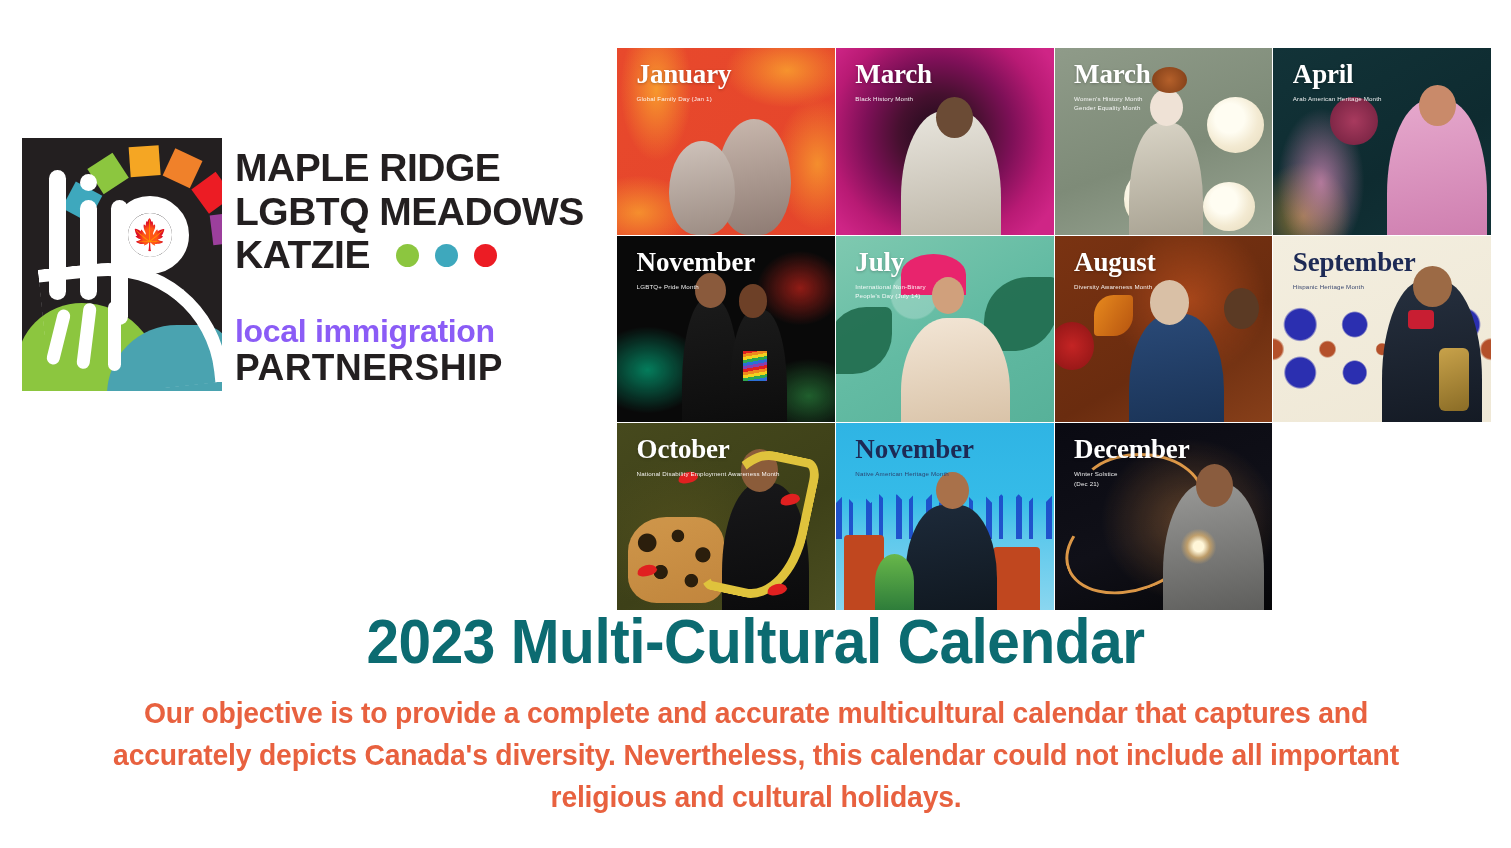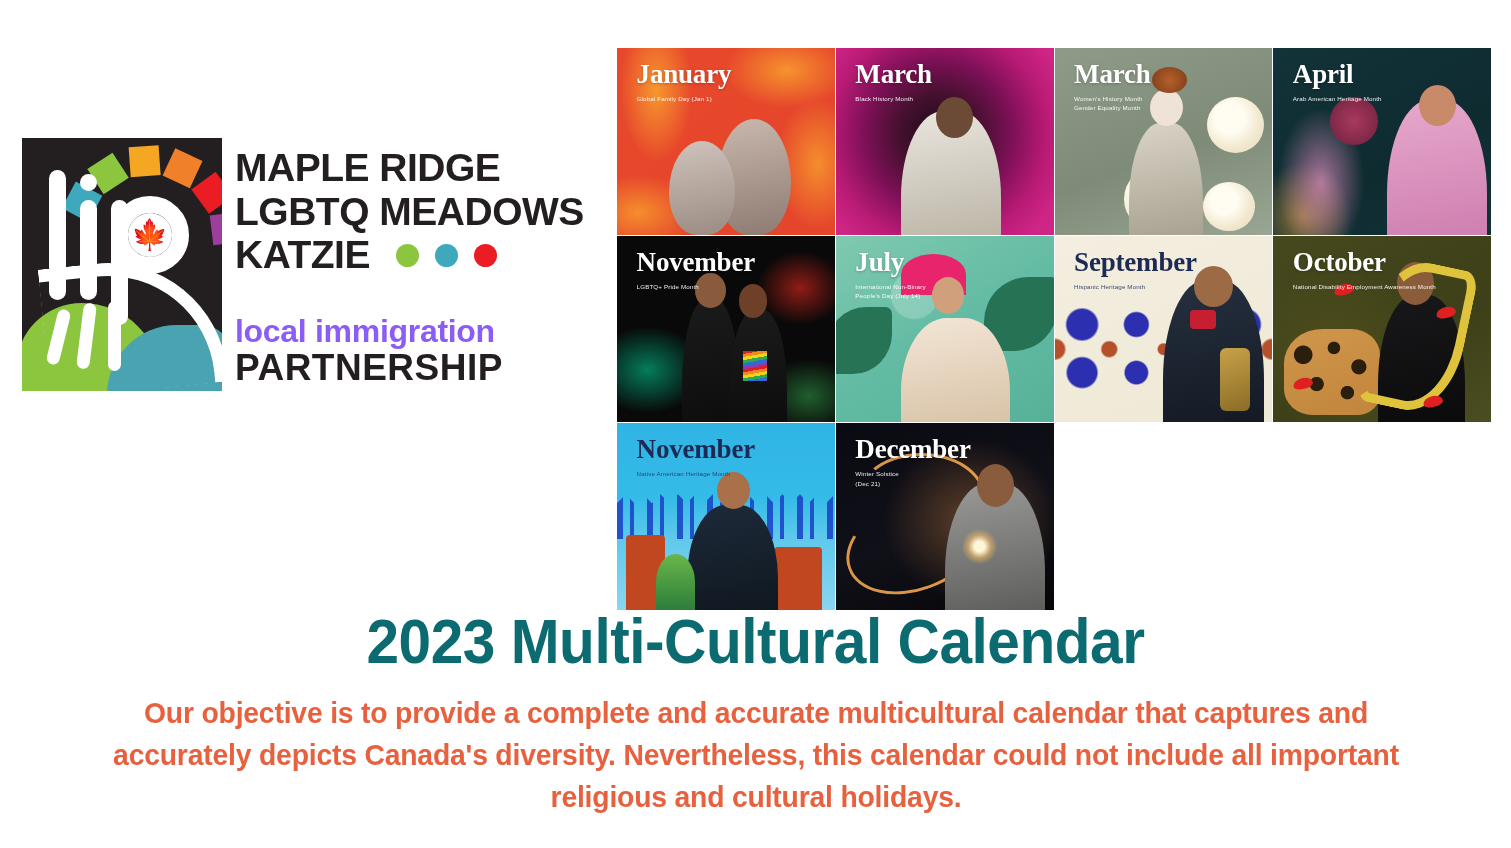--- a/index.html
+++ b/index.html
@@ -507,20 +507,32 @@
       <div class="leaf-monstera" style=";position:absolute;left:-4%;top:38%;width:30%;height:36%;"></div>
       <div class="" style=";position:absolute;left:30%;top:10%;width:30%;height:22%;background:#e8246d;border-radius:50% 50% 0 0;"></div>
       <div class="torso" style=";position:absolute;left:30%;bottom:0;width:50%;height:56%;background:linear-gradient(170deg,#f3e6d6,#d9c3a8);"></div>
       <div class="head" style=";position:absolute;left:44%;top:22%;width:15%;height:20%;background:#d0a07c;"></div>
       <div class="tile-label">
         <div class="tile-month">July</div>
         <div class="tile-sub">International Non-Binary
 People's Day (July 14)</div>
       </div>
     </div>
+    <div class="cal-tile">
+      <div class="tile-art art-aug"></div>
+      <div class="" style=";position:absolute;left:-2%;top:46%;width:20%;height:26%;background:radial-gradient(circle,#c42424,#8a1414);border-radius:50%;"></div>
+      <div class="" style=";position:absolute;left:18%;top:32%;width:18%;height:22%;background:linear-gradient(120deg,#e88a1e,#b6540f);border-radius:50% 10% 50% 10%;"></div>
+      <div class="torso" style=";position:absolute;left:34%;bottom:0;width:44%;height:58%;background:linear-gradient(170deg,#2a4a78,#1a3356);"></div>
+      <div class="head" style=";position:absolute;left:44%;top:24%;width:18%;height:24%;background:#d9c0a6;"></div>
+      <div class="head" style=";position:absolute;right:6%;top:28%;width:16%;height:22%;background:#5b3a24;"></div>
+      <div class="tile-label">
+        <div class="tile-month">August</div>
+        <div class="tile-sub">Diversity Awareness Month</div>
+      </div>
+    </div>
     <div class="cal-tile dark-month">
       <div class="tile-art art-sep"></div>
       <div class="sep-pattern" style=";position:absolute;"></div>
       <div class="torso" style=";position:absolute;right:4%;bottom:0;width:46%;height:76%;background:linear-gradient(170deg,#26303f,#141a24);"></div>
       <div class="head" style=";position:absolute;right:18%;top:16%;width:18%;height:22%;background:#9c6a45;"></div>
       <div class="" style=";position:absolute;right:10%;bottom:6%;width:14%;height:34%;background:linear-gradient(160deg,#c8a24a,#8a6c26);border-radius:6px;"></div>
       <div class="" style=";position:absolute;right:26%;top:40%;width:12%;height:10%;background:#c81e32;border-radius:4px;"></div>
       <div class="tile-label">
         <div class="tile-month">September</div>
         <div class="tile-sub">Hispanic Heritage Month</div>

